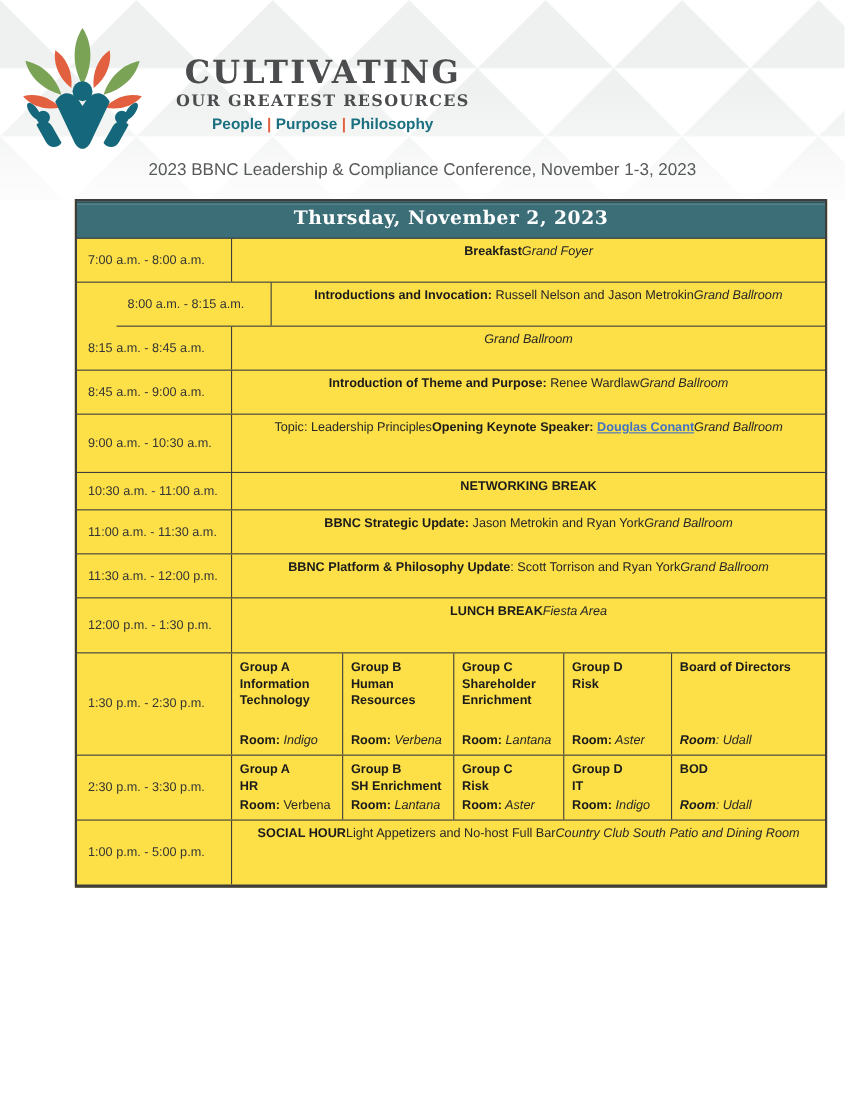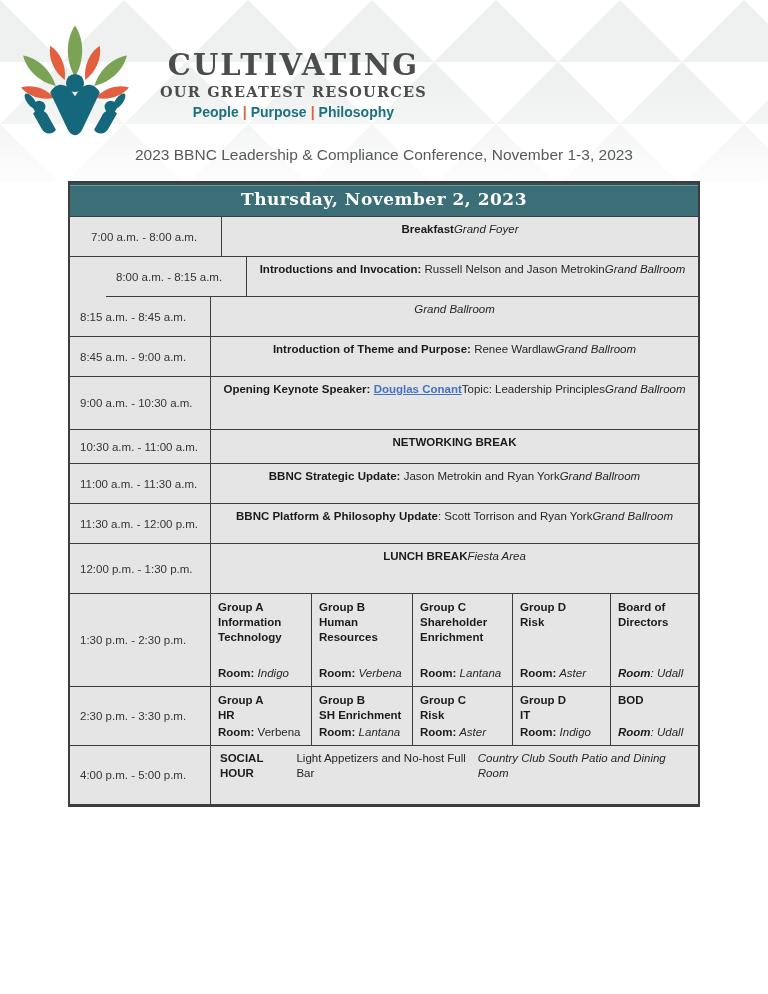--- a/index.html
+++ b/index.html
@@ -19,42 +19,42 @@
                letter-spacing:2px;color:#4b4c4e;line-height:1.05;}
   .brand-subtitle{font-family:"DejaVu Serif",serif;font-weight:bold;font-size:14.5px;
                   letter-spacing:1.2px;color:#4b4c4e;margin-top:3px;}
   .tagline{font-size:14px;font-weight:bold;color:#1b7080;margin-top:4px;}
   .tagline .pipe{color:#e2603f;padding:0 4px;}
 
   .conf-title{position:absolute;top:146px;left:0;width:100%;text-align:center;
               font-size:15.5px;font-weight:normal;color:#58595b;}
 
   
-  .table-wrap{position:absolute;left:68px;top:181px;width:632px;background:#e5e5e5;
+  .table-wrap{position:absolute;left:68px;top:181px;width:684px;background:#fde047;
               border:2px solid #3d3d3d;border-bottom-width:3px;box-sizing:border-box;}
   .day-header{background:#3c6e78;color:#ffffff;text-align:center;
               font-family:"DejaVu Serif",serif;font-weight:bold;font-size:17px;
               letter-spacing:.5px;padding:6px 0 7px;
               box-shadow:inset 0 2px 0 #2b535d, inset 0 3px 0 rgba(255,255,255,.28);
               border-bottom:1.5px solid #3d3d3d;}
   .rows{display:block;}
   .row{display:flex;border-bottom:1.5px solid #3d3d3d;align-items:stretch;box-sizing:border-box;}
   .rows .row:last-child{border-bottom:none;}
   .time-cell{flex:0 0 141px;box-sizing:border-box;border-right:1.5px solid #3d3d3d;
              display:flex;align-items:center;padding:4px 4px 4px 10px;
              font-size:11.5px;color:#343434;}
   .event-cell{flex:1;box-sizing:border-box;padding:5px 9px;font-size:11.5px;color:#262626;
               display:flex;flex-direction:row;justify-content:center;}
   .line{line-height:1.3;}
   .bd{font-weight:bold;color:#1b1b1b;}
   .it{font-style:italic;}
   .lnk{color:#4472c4;font-weight:bold;text-decoration:underline;cursor:pointer;}
 
   
-  .rows .row:nth-child(1){min-height:40px;padding-left:11px;}
+  .rows .row:nth-child(1){min-height:40px;}
   .rows .row:nth-child(2){min-height:40px;margin-left:36px;}
   .rows .row:nth-child(3){min-height:40px;}
   .rows .row:nth-child(4){min-height:40px;}
   .rows .row:nth-child(5){min-height:53px;}
   .rows .row:nth-child(6){min-height:34px;}
   .rows .row:nth-child(7){min-height:40px;}
   .rows .row:nth-child(8){min-height:40px;}
   .rows .row:nth-child(9){min-height:50px;}
   .rows .row:nth-child(10){min-height:93px;}
   .rows .row:nth-child(11){min-height:54px;}
@@ -152,22 +152,22 @@
         <div class="row">
           <div class="time-cell">8:45 a.m. - 9:00 a.m.</div>
           <div class="event-cell">
             <div class="line"><span class="bd">Introduction of Theme and Purpose:</span><span> Renee Wardlaw</span></div>
             <div class="line"><span class="it">Grand Ballroom</span></div>
           </div>
         </div>
         <div class="row">
           <div class="time-cell">9:00 a.m. - 10:30 a.m.</div>
           <div class="event-cell">
+            <div class="line"><span>Topic: Leadership Principles</span></div>
             <div class="line"><span class="bd">Opening Keynote Speaker: </span><a href="#" class="lnk bd">Douglas Conant</a></div>
-            <div class="line"><span>Topic: Leadership Principles</span></div>
             <div class="line"><span class="it">Grand Ballroom</span></div>
           </div>
         </div>
         <div class="row">
           <div class="time-cell">10:30 a.m. - 11:00 a.m.</div>
           <div class="event-cell">
             <div class="line"><span class="bd">NETWORKING BREAK</span></div>
           </div>
         </div>
         <div class="row">
@@ -239,21 +239,21 @@
             <div class="gtitle bd">Group D</div>
             <div class="gtitle bd">IT</div>
             <div class="line room-line"><span class="bd">Room:</span><span class="it"> Indigo</span></div>
           </div>
           <div class="group-cell">
             <div class="gtitle bd">BOD</div>
             <div class="line room-line"><span class="bd it">Room</span><span class="it">: Udall</span></div>
           </div>
         </div>
         <div class="row">
-          <div class="time-cell">4:00 p.m. - 5:00 p.m.</div>
+          <div class="time-cell">1:00 p.m. - 5:00 p.m.</div>
           <div class="event-cell">
             <div class="line"><span class="bd">SOCIAL HOUR</span></div>
             <div class="line"><span>Light Appetizers and No-host Full Bar</span></div>
             <div class="line"><span class="it">Country Club South Patio and Dining Room</span></div>
           </div>
         </div>
       </div>
   </div>
 
 </div>

